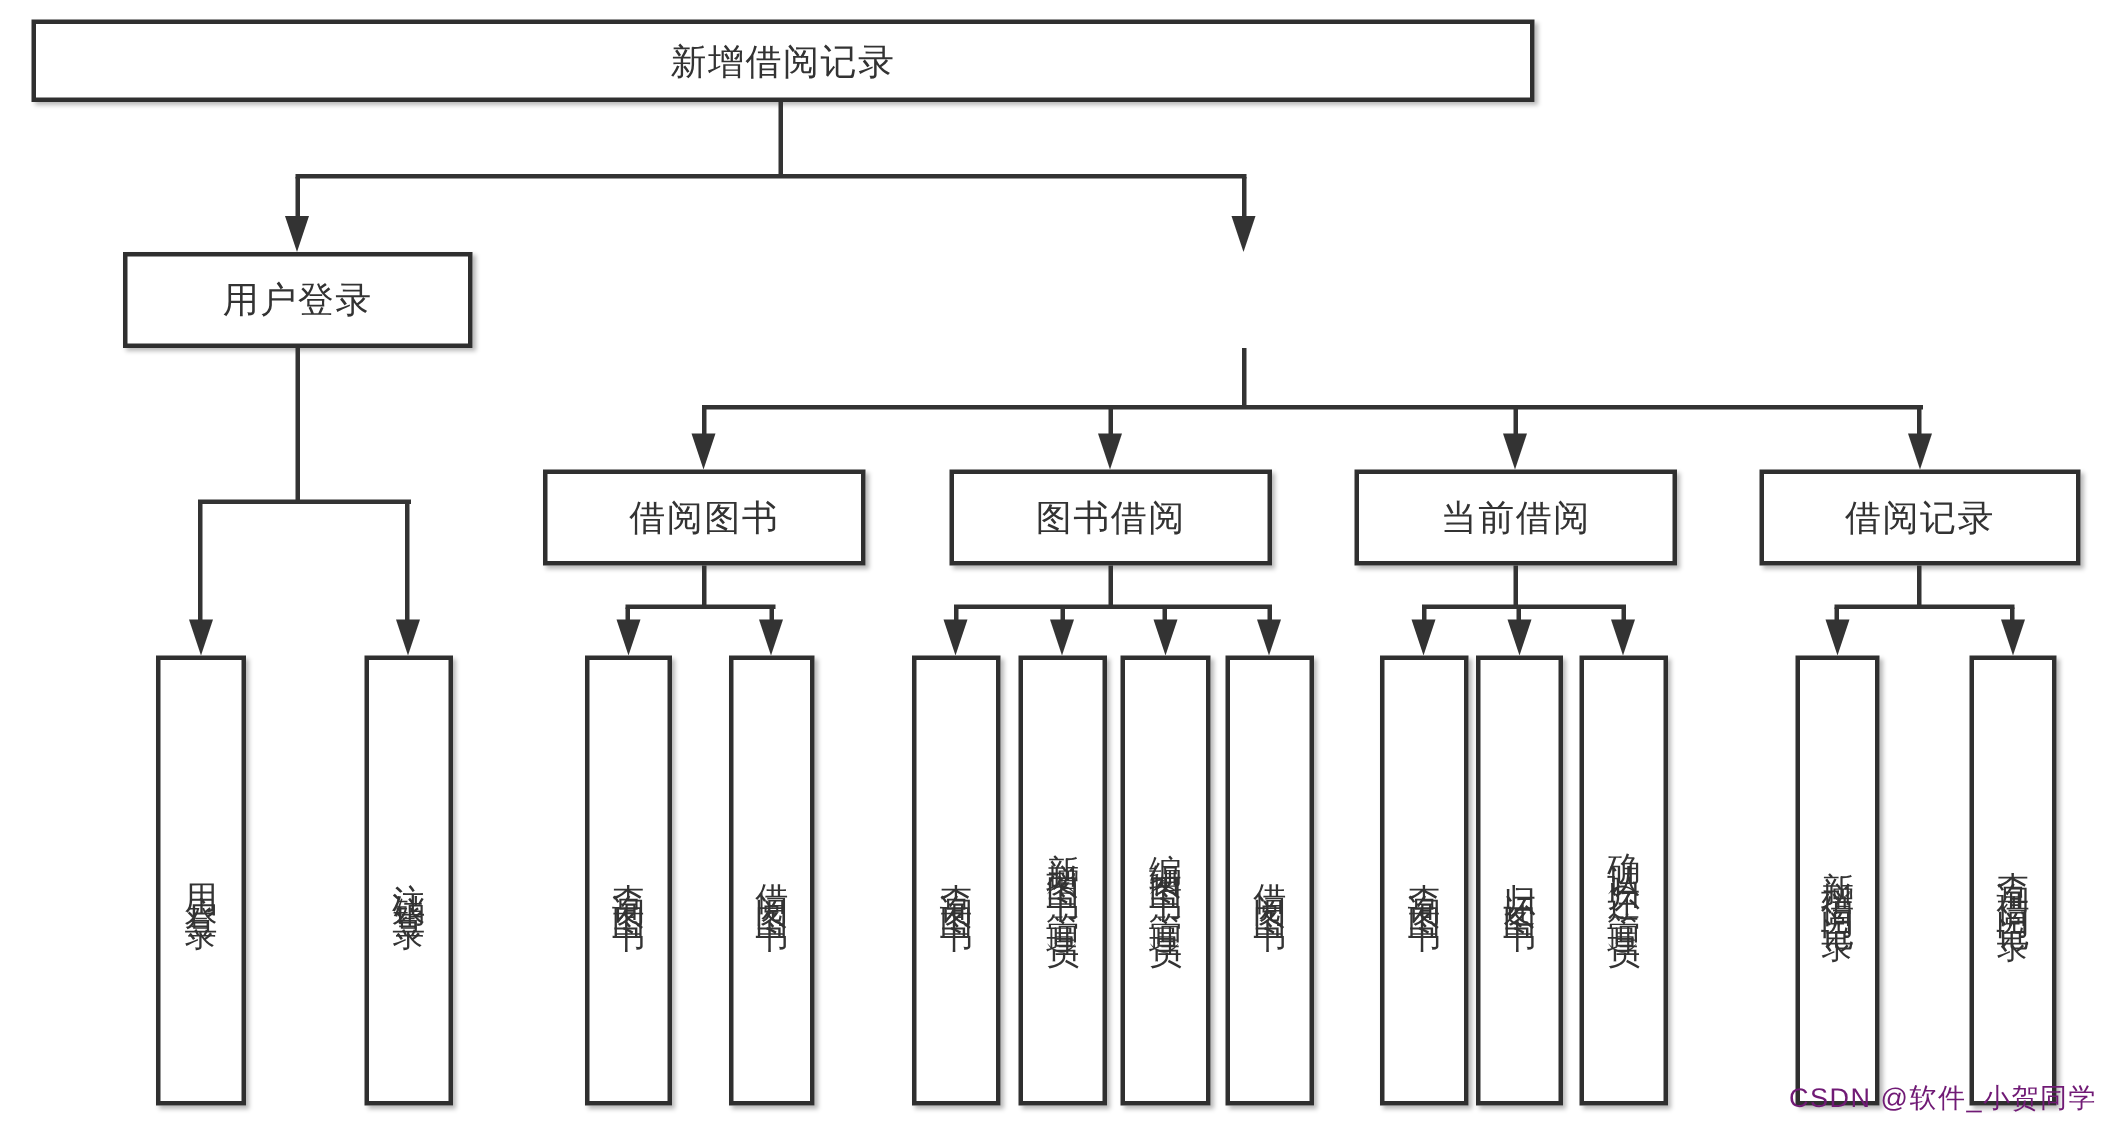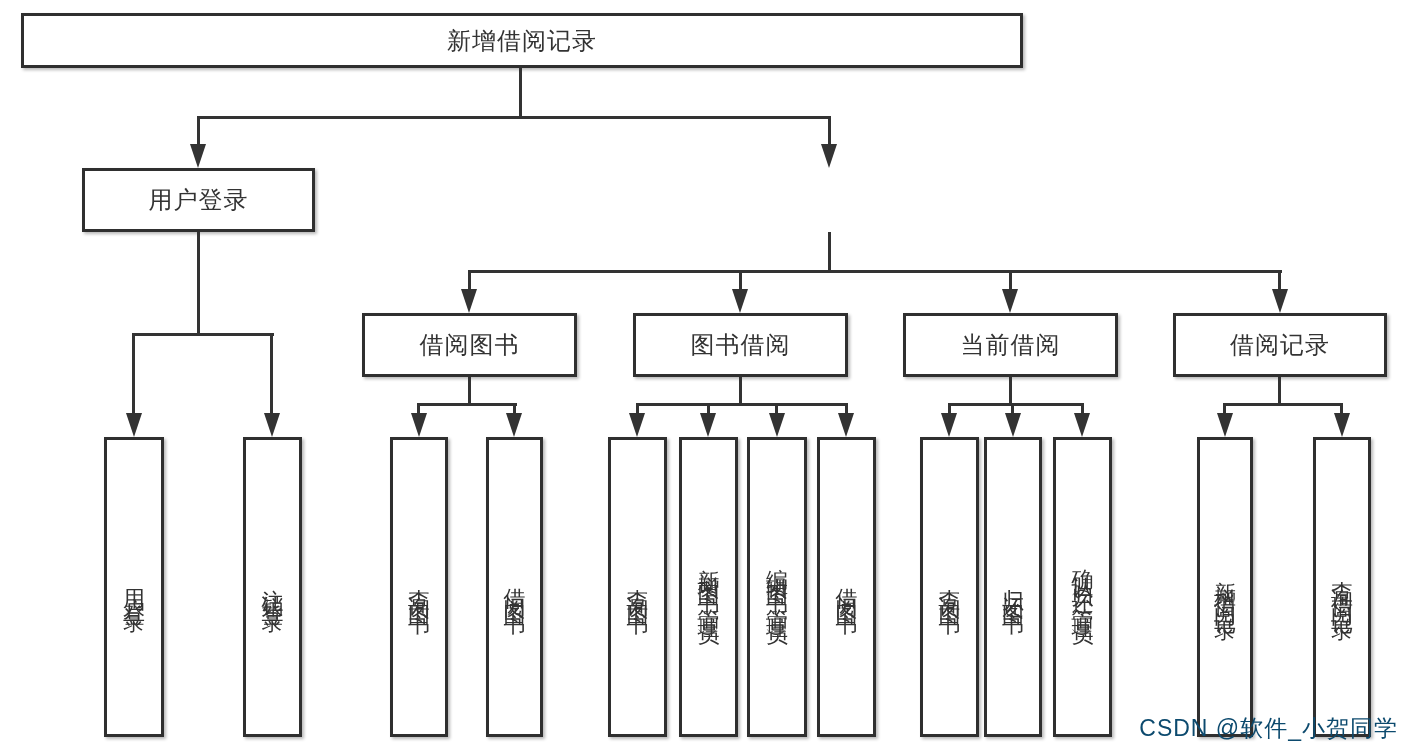--- a/index.html
+++ b/index.html
@@ -40,22 +40,22 @@
   .hl{position:absolute;height:3px;background:#333333;}
   .ar{
     position:absolute;width:0;height:0;
     border-left:8px solid transparent;
     border-right:8px solid transparent;
     border-top:24px solid #333333;
   }
   .watermark{
     position:absolute;
     right:7px;bottom:3px;
-    font-size:23px;
-    color:#0c4a6e;
+    font-size:18px;
+    color:#701a75;
     letter-spacing:1px;
     z-index:5;
     white-space:nowrap;
   }
 </style>
 </head>
 <body>
 
 <div class="canvas">
 

